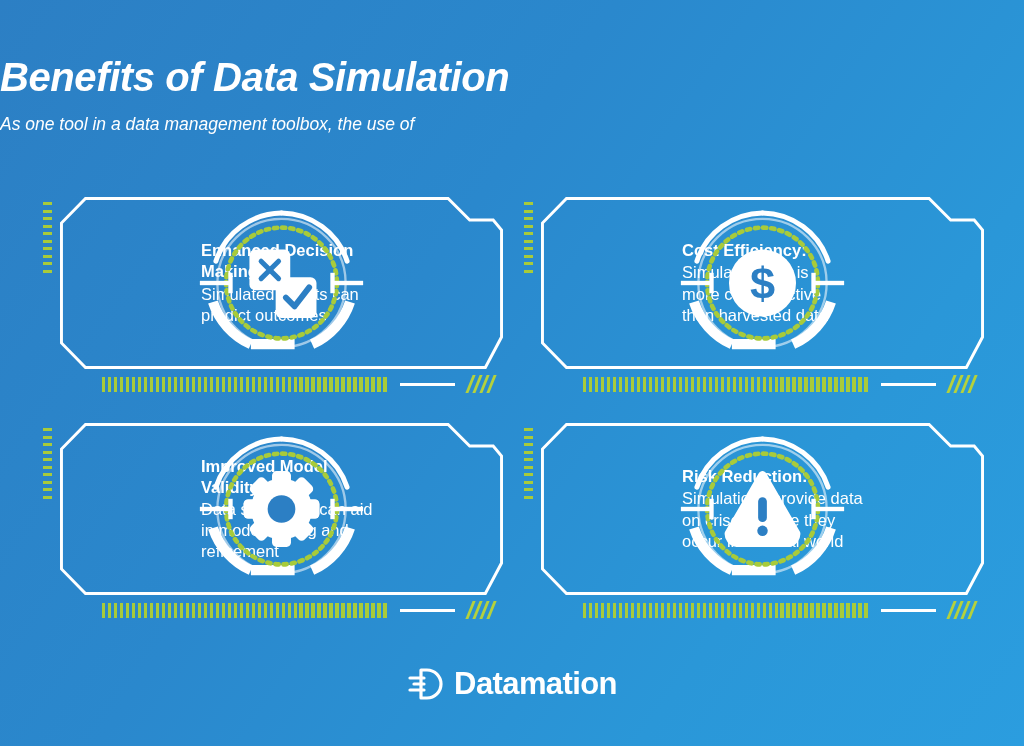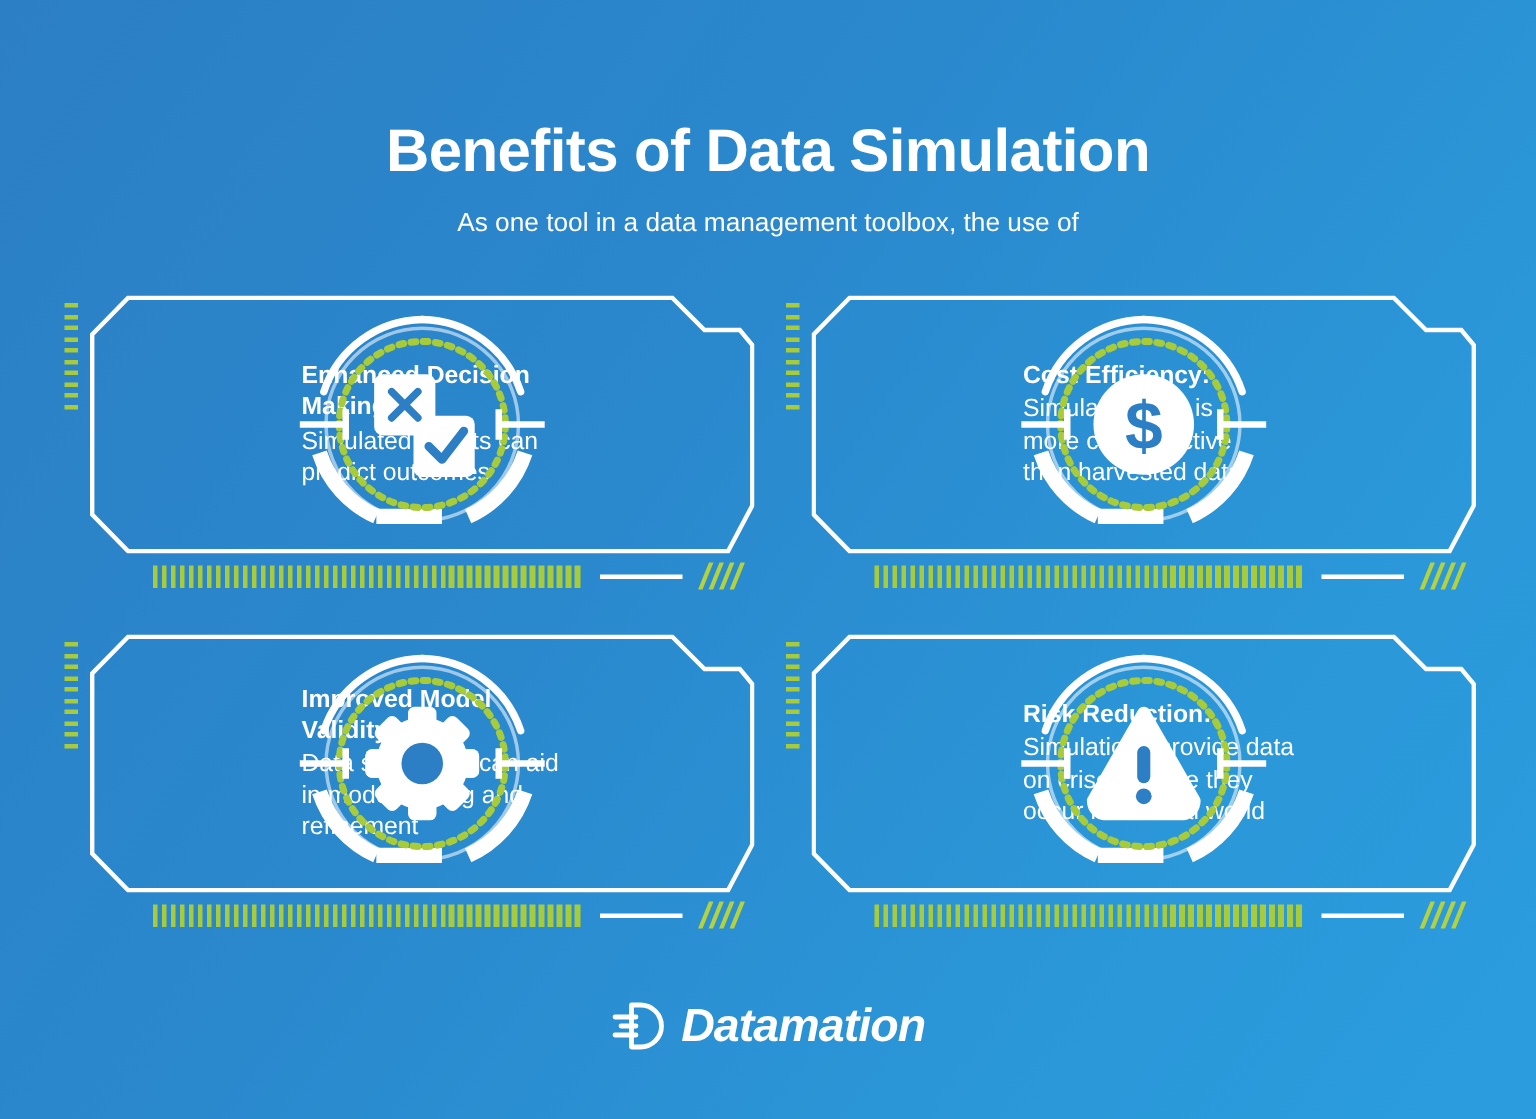--- a/index.html
+++ b/index.html
@@ -6,21 +6,21 @@
   html, body { width:1024px; height:746px; }
   body {
     font-family: "Liberation Sans", sans-serif;
     background: linear-gradient(125deg, #2c7fc4 0%, #2a88cd 40%, #2a97d8 75%, #2b9ddf 100%);
     color:#ffffff;
     overflow:hidden;
     position:relative;
   }
 
   
-  .header { text-align:center; padding-top:80px; }
+  .header { padding-top:56px;font-style:italic; }
   .title {
     font-size:40px; font-weight:bold; letter-spacing:-0.4px;
     line-height:1.05;
   }
   .subtitle {
     margin-top:14px;
     font-size:17.5px; line-height:1.45; font-weight:400;
   }
   .subtitle span { display:block; }
 
@@ -85,21 +85,21 @@
   .slashes i {
     display:block; width:3px; height:18px; background:#b5d13c;
     transform:skewX(-22deg);
   }
 
   
   .footer {
     position:absolute; left:0; right:0; bottom:44px;
     display:flex; align-items:center; justify-content:center; gap:7px;
   }
-  .logo-word { font-size:31px; font-weight:bold; letter-spacing:-0.6px;font-style:italic; }
+  .logo-word { font-size:31px; font-weight:bold; letter-spacing:-0.6px; }
 </style>
 </head>
 <body>
 
 <div class="header">
   <div class="title">Benefits of Data Simulation</div>
   <div class="subtitle">
     <span>As one tool in a data management toolbox, the use of</span>
   </div>
 </div>

